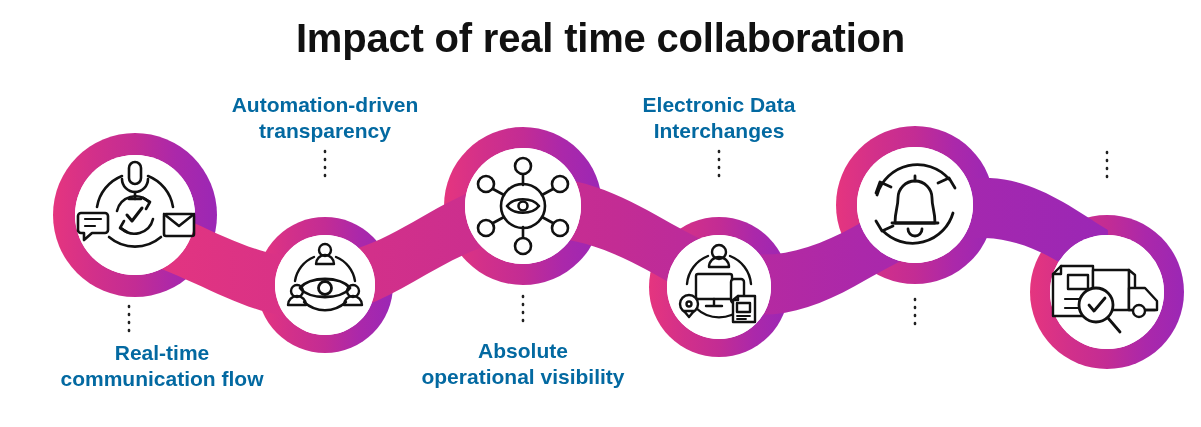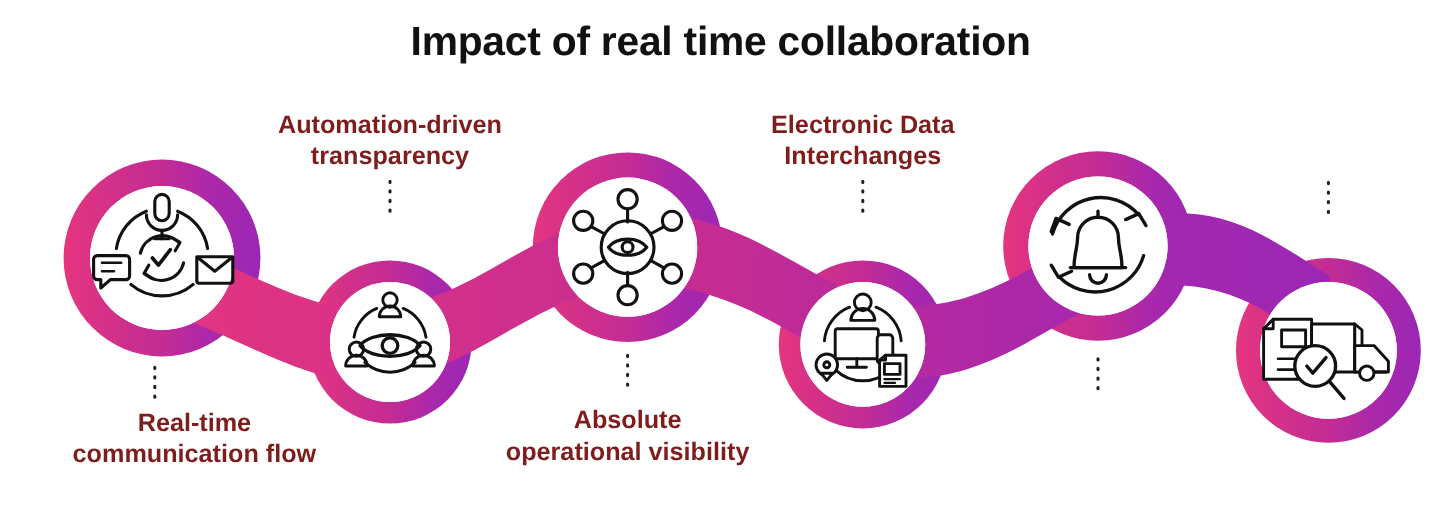--- a/index.html
+++ b/index.html
@@ -7,32 +7,32 @@
     width:1201px;height:427px;
     background:#ffffff;
     font-family:"Liberation Sans", sans-serif;
     overflow:hidden;
     position:relative;
   }
   #stage{position:absolute;inset:0;width:1201px;height:427px;}
   #title{
     position:absolute;left:0;top:16px;width:1201px;
     text-align:center;
-    font-size:34px;font-weight:bold;color:#111111;
+    font-size:40px;font-weight:bold;color:#111111;
     letter-spacing:-0.2px;
     white-space:nowrap;
   }
   .svg-layer{position:absolute;left:0;top:0;width:1201px;height:427px;}
   .label{
     position:absolute;
     text-align:center;
     font-size:21px;
     font-weight:bold;
     line-height:26px;
-    color:#7f1d1d;
+    color:#0369a1;
     white-space:pre-line;
   }
 </style>
 </head>
 <body>
 
 <div id="stage">
 
   <div id="title">Impact of real time collaboration</div>
 

